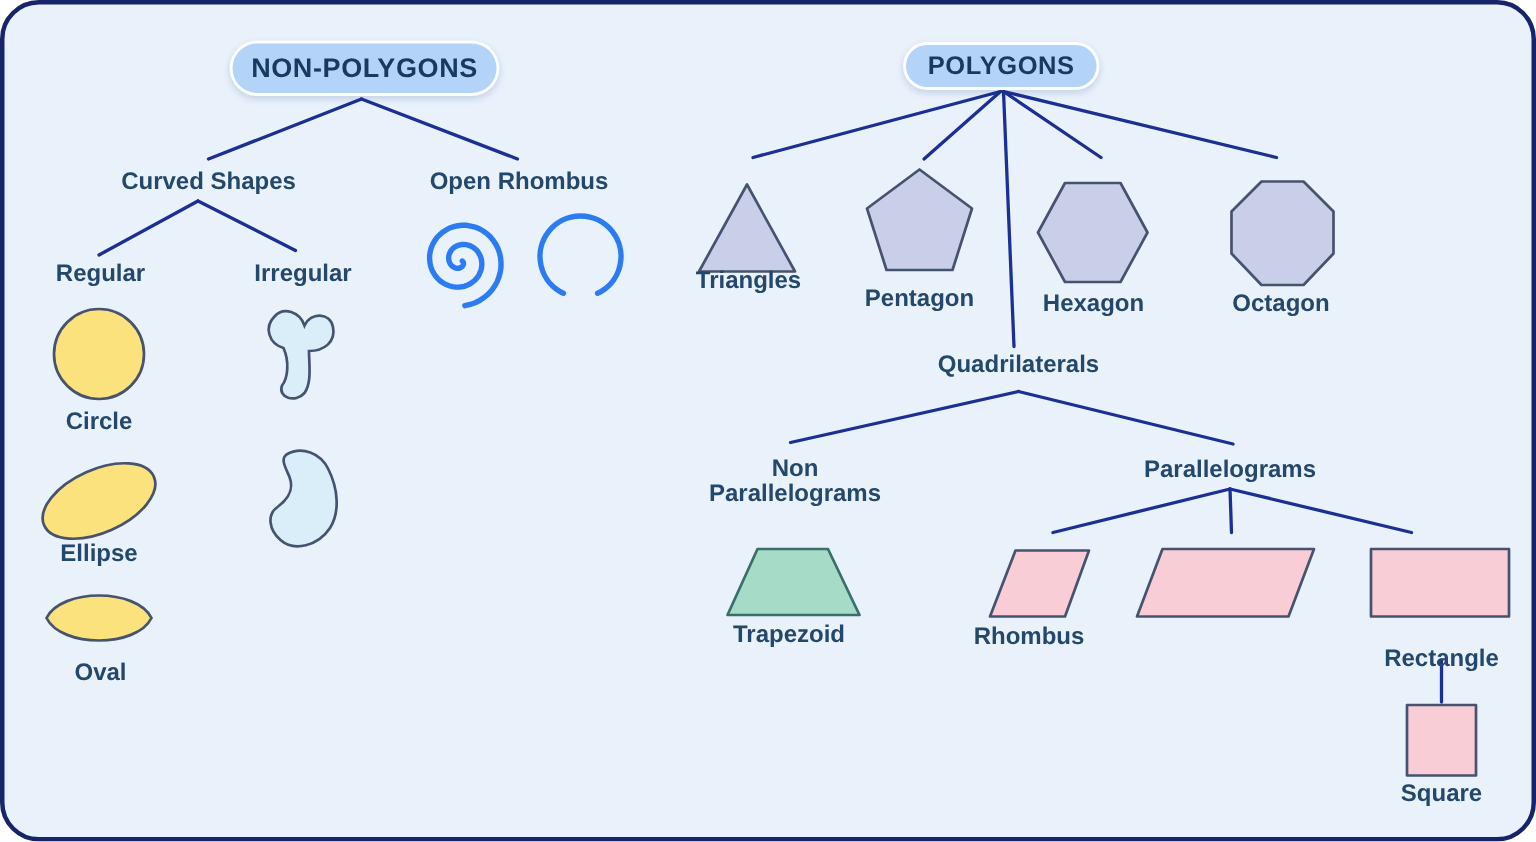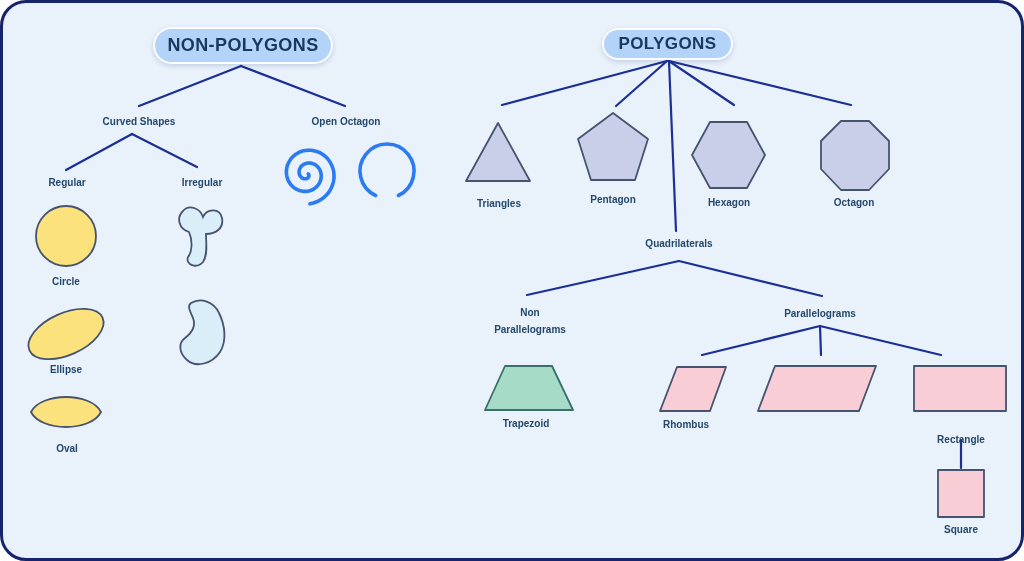--- a/index.html
+++ b/index.html
@@ -16,21 +16,21 @@
   #scene { position:absolute; left:0; top:0; width:1024px; height:561px; }
   .connector { stroke:var(--line-color,#1b2f94); stroke-width:2.2; fill:none; stroke-linecap:round; }
   .poly   { fill:var(--lavender-fill,#c9cfe9); stroke:var(--shape-stroke,#46536f); stroke-width:1.8; stroke-linejoin:round; }
   .yellow { fill:var(--yellow-fill,#fbe27c);   stroke:var(--shape-stroke,#46536f); stroke-width:1.8; }
   .blob   { fill:var(--lightblue-fill,#daeef9);stroke:var(--shape-stroke,#46536f); stroke-width:1.8; }
   .open   { stroke:var(--bright-blue,#2b7bf3); stroke-width:3.6; fill:none; stroke-linecap:round; }
   .mint   { fill:var(--mint-fill,#a6dcc7);     stroke:var(--mint-stroke,#3a6e6b); stroke-width:1.8; stroke-linejoin:round; }
   .pink   { fill:var(--pink-fill,#f9cdd6);     stroke:var(--shape-stroke,#46536f); stroke-width:1.8; stroke-linejoin:round; }
   .lbl {
     position:absolute; transform:translateX(-50%);
-    font-size:10px; font-weight:600; color:var(--label-color,#24486b);
+    font-size:16px; font-weight:600; color:var(--label-color,#24486b);
     white-space:nowrap; text-align:center; line-height:17px;
   }
   .badge {
     position:absolute; display:flex; align-items:center; justify-content:center;
     background:var(--badge-bg,#b4d3f8); color:var(--badge-text,#173a5e);
     border:2px solid rgba(255,255,255,.95); border-radius:999px;
     font-weight:800; letter-spacing:.4px;
     box-shadow:0 2px 5px rgba(30,60,120,.18);
   }
   #badge-non-polygons { left:150px; top:24px; width:180px; height:37px; font-size:18px; }
@@ -81,28 +81,28 @@
       <path class="blob" d="M 188 300 C 198 294 211 299 216 310 C 222 322 224 338 217 349 C 209 361 193 365 184 357 C 176 350 175 340 182 335 C 190 329 193 323 190 315 C 187 308 184 303 188 300 Z"></path>
       <path class="open" d="M305.2,171.0L305.4,171.2L305.6,171.4L305.8,171.7L305.9,172.0L306.0,172.4L306.0,172.8L306.0,173.2L305.8,173.6L305.6,174.0L305.3,174.4L305.0,174.8L304.5,175.1L304.0,175.4L303.5,175.6L302.9,175.8L302.2,175.8L301.6,175.8L300.9,175.7L300.2,175.5L299.5,175.1L298.8,174.7L298.2,174.2L297.6,173.6L297.1,172.8L296.7,172.0L296.4,171.2L296.2,170.2L296.1,169.2L296.1,168.2L296.3,167.2L296.6,166.2L297.1,165.2L297.6,164.2L298.3,163.3L299.2,162.4L300.2,161.7L301.2,161.1L302.4,160.6L303.7,160.2L305.0,160.0L306.3,160.0L307.7,160.1L309.1,160.4L310.5,160.9L311.8,161.5L313.0,162.3L314.2,163.3L315.3,164.5L316.2,165.8L317.0,167.2L317.6,168.8L318.0,170.4L318.2,172.1L318.2,173.8L318.0,175.6L317.6,177.3L316.9,179.0L316.1,180.7L315.0,182.2L313.7,183.7L312.2,184.9L310.6,186.1L308.8,187.0L306.9,187.7L304.9,188.2L302.8,188.4L300.7,188.4L298.6,188.1L296.5,187.5L294.4,186.7L292.5,185.7L290.6,184.4L288.9,182.8L287.4,181.1L286.1,179.1L285.0,177.0L284.2,174.7L283.7,172.3L283.4,169.9L283.4,167.4L283.8,164.9L284.4,162.4L285.4,160.0L286.7,157.7L288.2,155.5L290.0,153.6L292.1,151.8L294.4,150.3L296.8,149.0L299.5,148.1L302.2,147.5L305.1,147.2L307.9,147.2L310.8,147.7L313.7,148.4L316.4,149.5L319.1,151.0L321.5,152.7L323.8,154.8L325.8,157.2L327.5,159.8L328.9,162.6L330.0,165.6L330.7,168.7L331.0,171.9L331.0,175.2L330.5,178.4L329.6,181.7L328.4,184.8L326.8,187.7L324.8,190.5L322.5,193.0L319.8,195.3L316.9,197.2L313.8,198.8L310.4,200.0L306.9,200.8"></path>
       <path class="open" d="M 372.6 192.5 A 27 27 0 1 1 395.4 192.5"></path>
     </g>
   </svg>
 
   <div class="badge" id="badge-polygons">POLYGONS</div>
   <div class="badge" id="badge-non-polygons">NON-POLYGONS</div>
 
   <div class="lbl" style="left:136px; top:110px;">Curved Shapes</div>
-  <div class="lbl" style="left:343px; top:110px;">Open Octagon</div>
+  <div class="lbl" style="left:343px; top:110px;">Open Rhombus</div>
   <div class="lbl" style="left:64px;  top:171px;">Regular</div>
   <div class="lbl" style="left:199px; top:171px;">Irregular</div>
   <div class="lbl" style="left:63px;  top:270px;">Circle</div>
   <div class="lbl" style="left:63px;  top:358px;">Ellipse</div>
   <div class="lbl" style="left:64px;  top:437px;">Oval</div>
 
-  <div class="lbl" style="left:496px; top:192px;">Triangles</div>
+  <div class="lbl" style="left:496px; top:176px;">Triangles</div>
   <div class="lbl" style="left:610px; top:188px;">Pentagon</div>
   <div class="lbl" style="left:726px; top:191px;">Hexagon</div>
   <div class="lbl" style="left:851px; top:191px;">Octagon</div>
   <div class="lbl" style="left:676px; top:232px;">Quadrilaterals</div>
 
   <div class="lbl" style="left:527px; top:301px;">
     <span style="display:block">Non</span>
     <span style="display:block">Parallelograms</span>
   </div>
   <div class="lbl" style="left:817px; top:302px;">Parallelograms</div>

